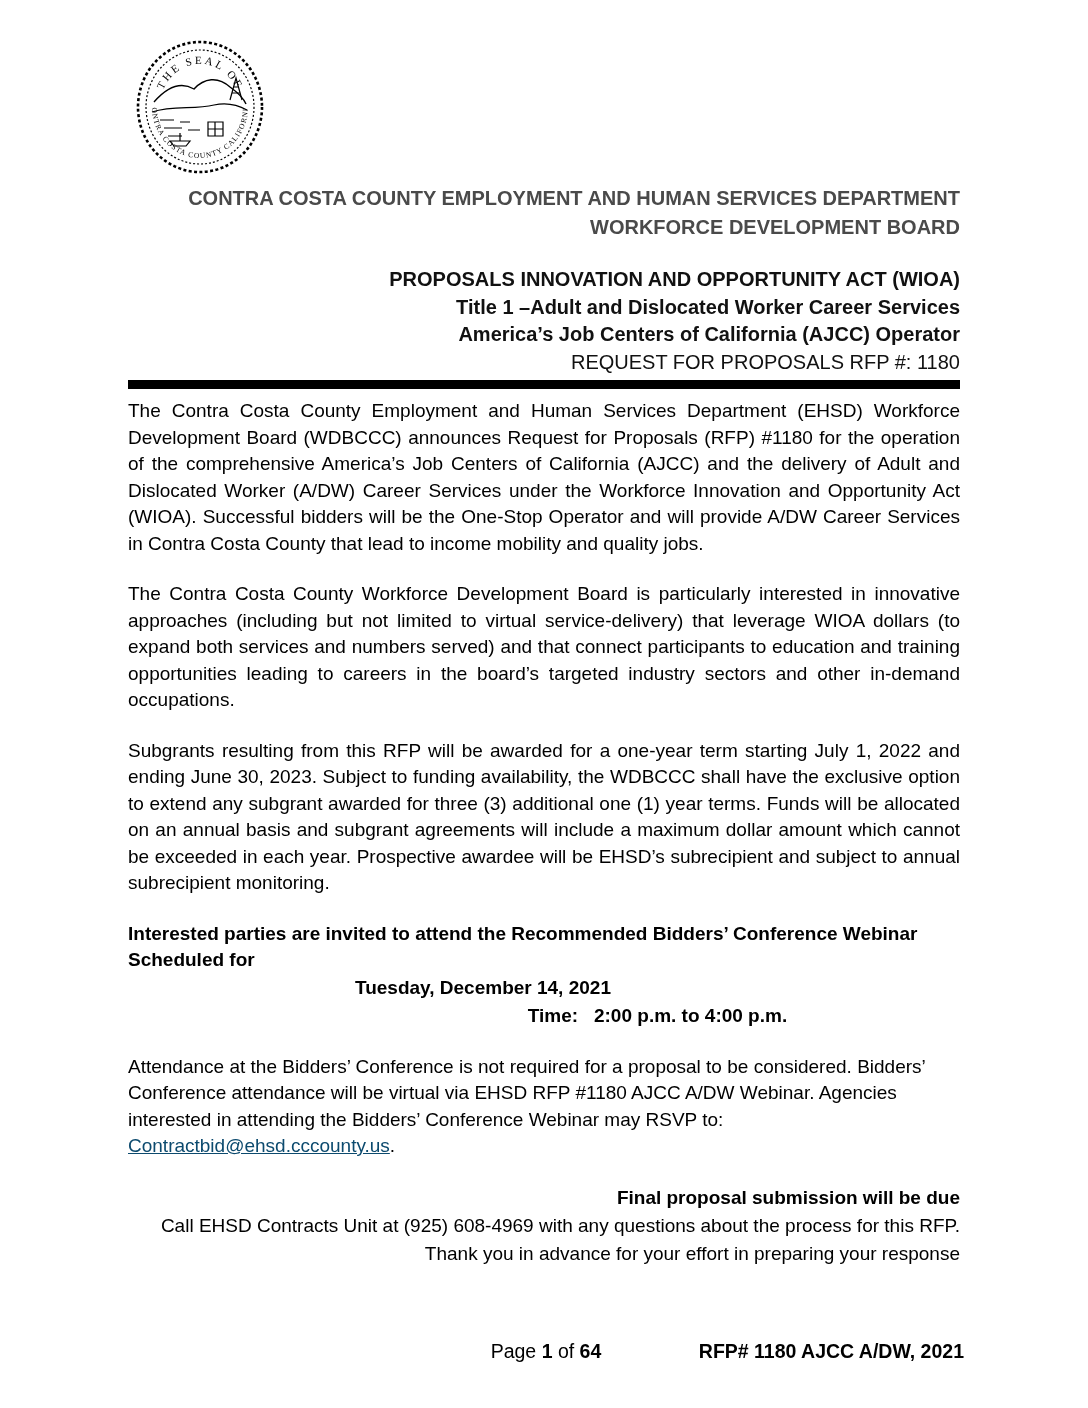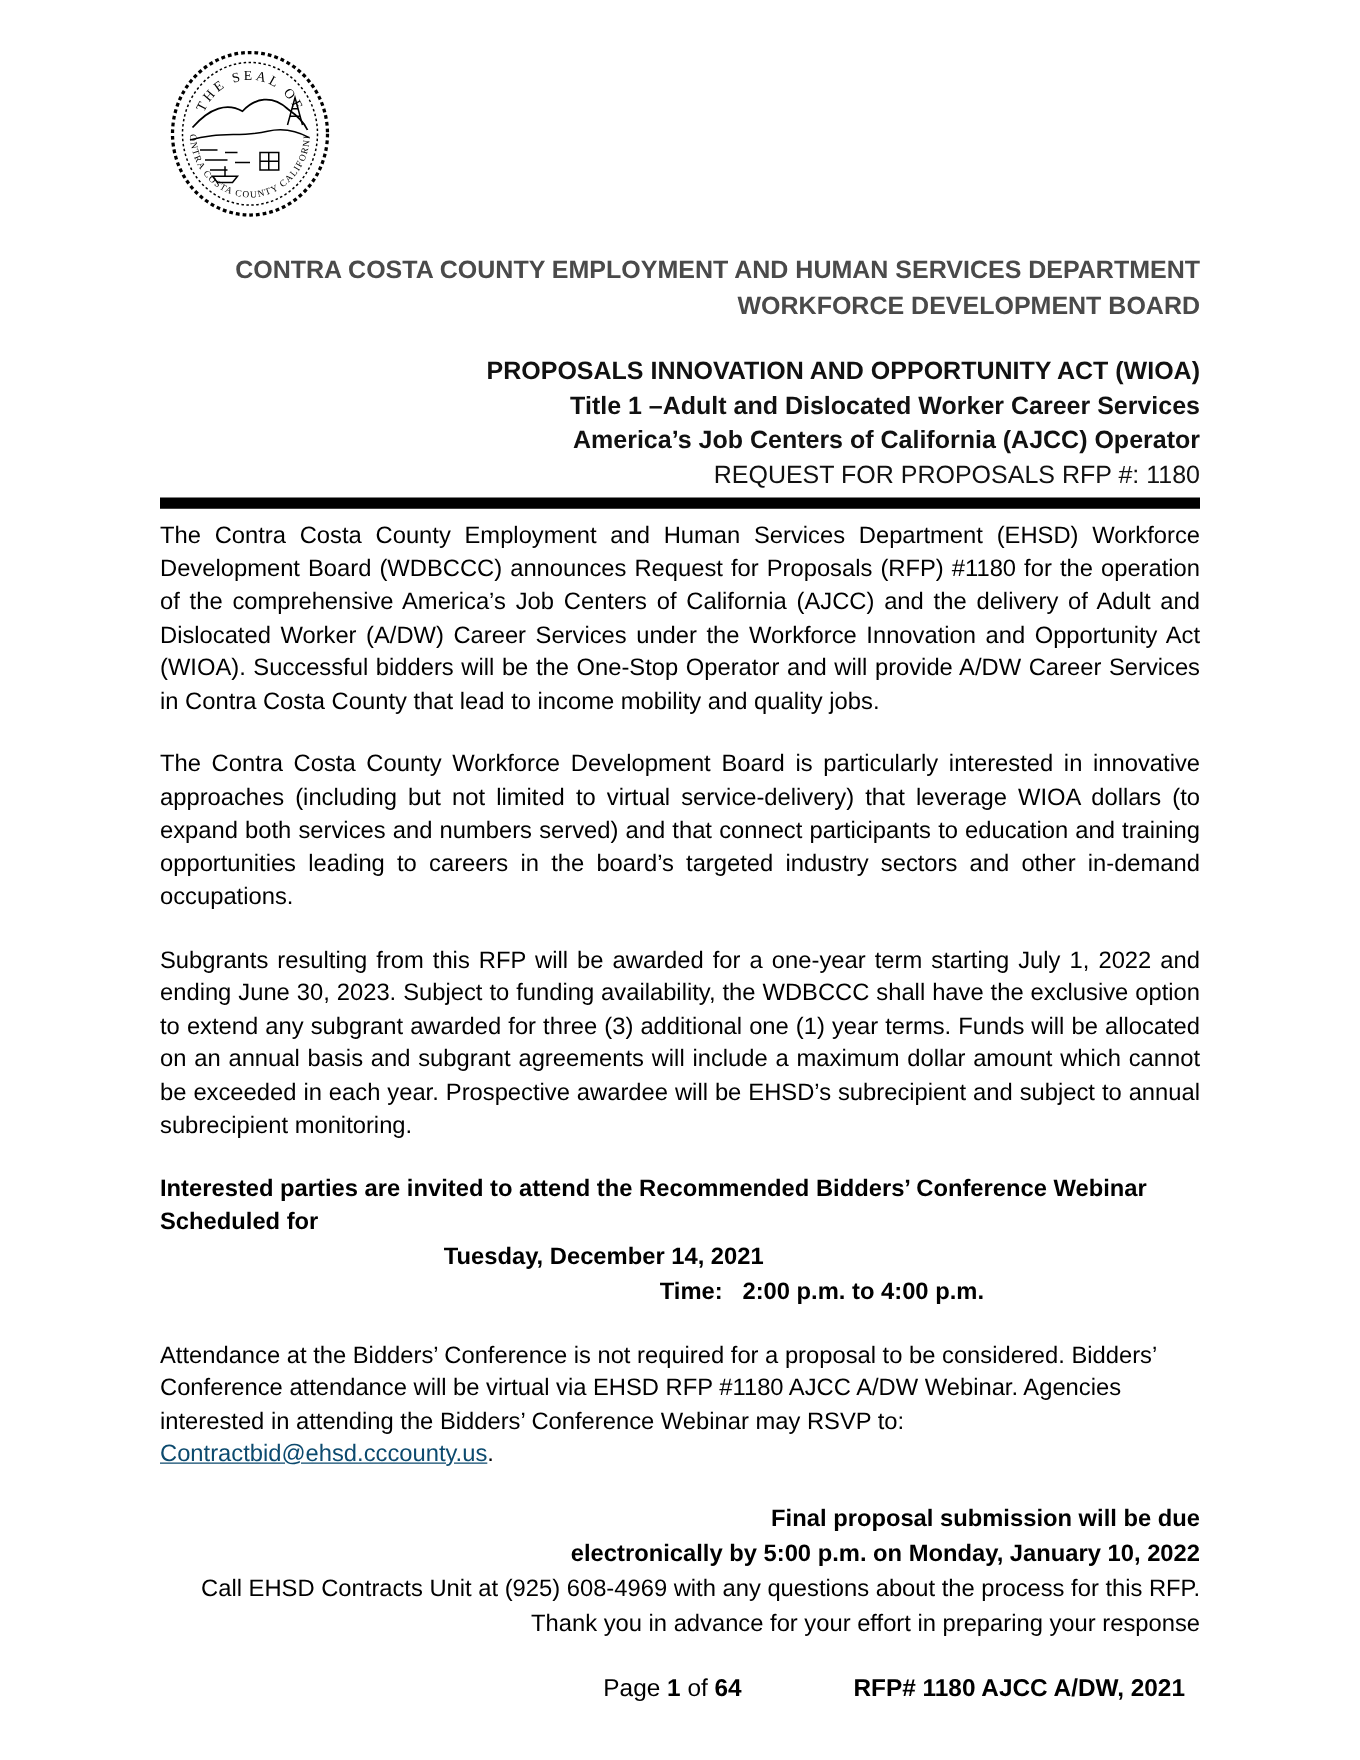--- a/index.html
+++ b/index.html
@@ -13,21 +13,21 @@
     font-family: "Liberation Sans", sans-serif;
     color: #000000;
     overflow: hidden;
   }
   .seal {
     margin: 38px 0 0 6px;
     width: 132px;
     height: 138px;
   }
   .dept-header {
-    margin-top: 26px;
+    margin-top: 8px;
     text-align: right;
     font-weight: bold;
     font-size: 20px;
     line-height: 29px;
     color: #4a4a4a;
   }
   .title-block {
     margin-top: 24px;
     text-align: right;
     font-size: 20px;
@@ -59,21 +59,21 @@
   .center-line { text-align: right; line-height: 28px; }
   .sub-block { margin-top: 24px; }
   a.email-link {
     color: #0c4a6e;
     text-decoration: underline;
     cursor: pointer;
   }
   .footer {
     position: absolute;
     left: 128px;
-    right: 140px;
+    right: 124px;
     bottom: 44px;
     font-size: 19.5px;
     line-height: 26px;
   }
   .page-indicator { text-align: center; }
   .doc-ref {
     position: absolute;
     right: 0;
     top: 0;
     font-weight: bold;
@@ -132,21 +132,20 @@
     <p class="para ragged bold">Interested parties are invited to attend the Recommended Bidders’ Conference Webinar Scheduled for</p>
     <div class="indent-line">Tuesday, December 14, 2021</div>
     <div class="indent-line pre">Time:   2:00 p.m. to 4:00 p.m.</div>
 
     <p class="para ragged">
       <span>Attendance at the Bidders’ Conference is not required for a proposal to be considered. Bidders’ Conference attendance will be virtual via EHSD RFP #1180 AJCC A/DW Webinar. Agencies interested in attending the Bidders’ Conference Webinar may RSVP to: </span><a class="email-link" href="#">Contractbid@ehsd.cccounty.us</a><span>.</span>
     </p>
 
     <div class="sub-block">
       <div class="center-line bold">Final proposal submission will be due</div>
-      <div class="center-line bold">electronically by 5:00 p.m. on Monday, January 10, 2022</div>
       <div class="center-line">Call EHSD Contracts Unit at (925) 608-4969 with any questions about the process for this RFP.</div>
       <div class="center-line">Thank you in advance for your effort in preparing your response</div>
     </div>
   </div>
 
   <div class="footer">
     <div class="page-indicator"><span>Page</span> <b>1</b> <span>of</span> <b>64</b></div>
     <div class="doc-ref">RFP# 1180 AJCC A/DW, 2021</div>
   </div>
 

